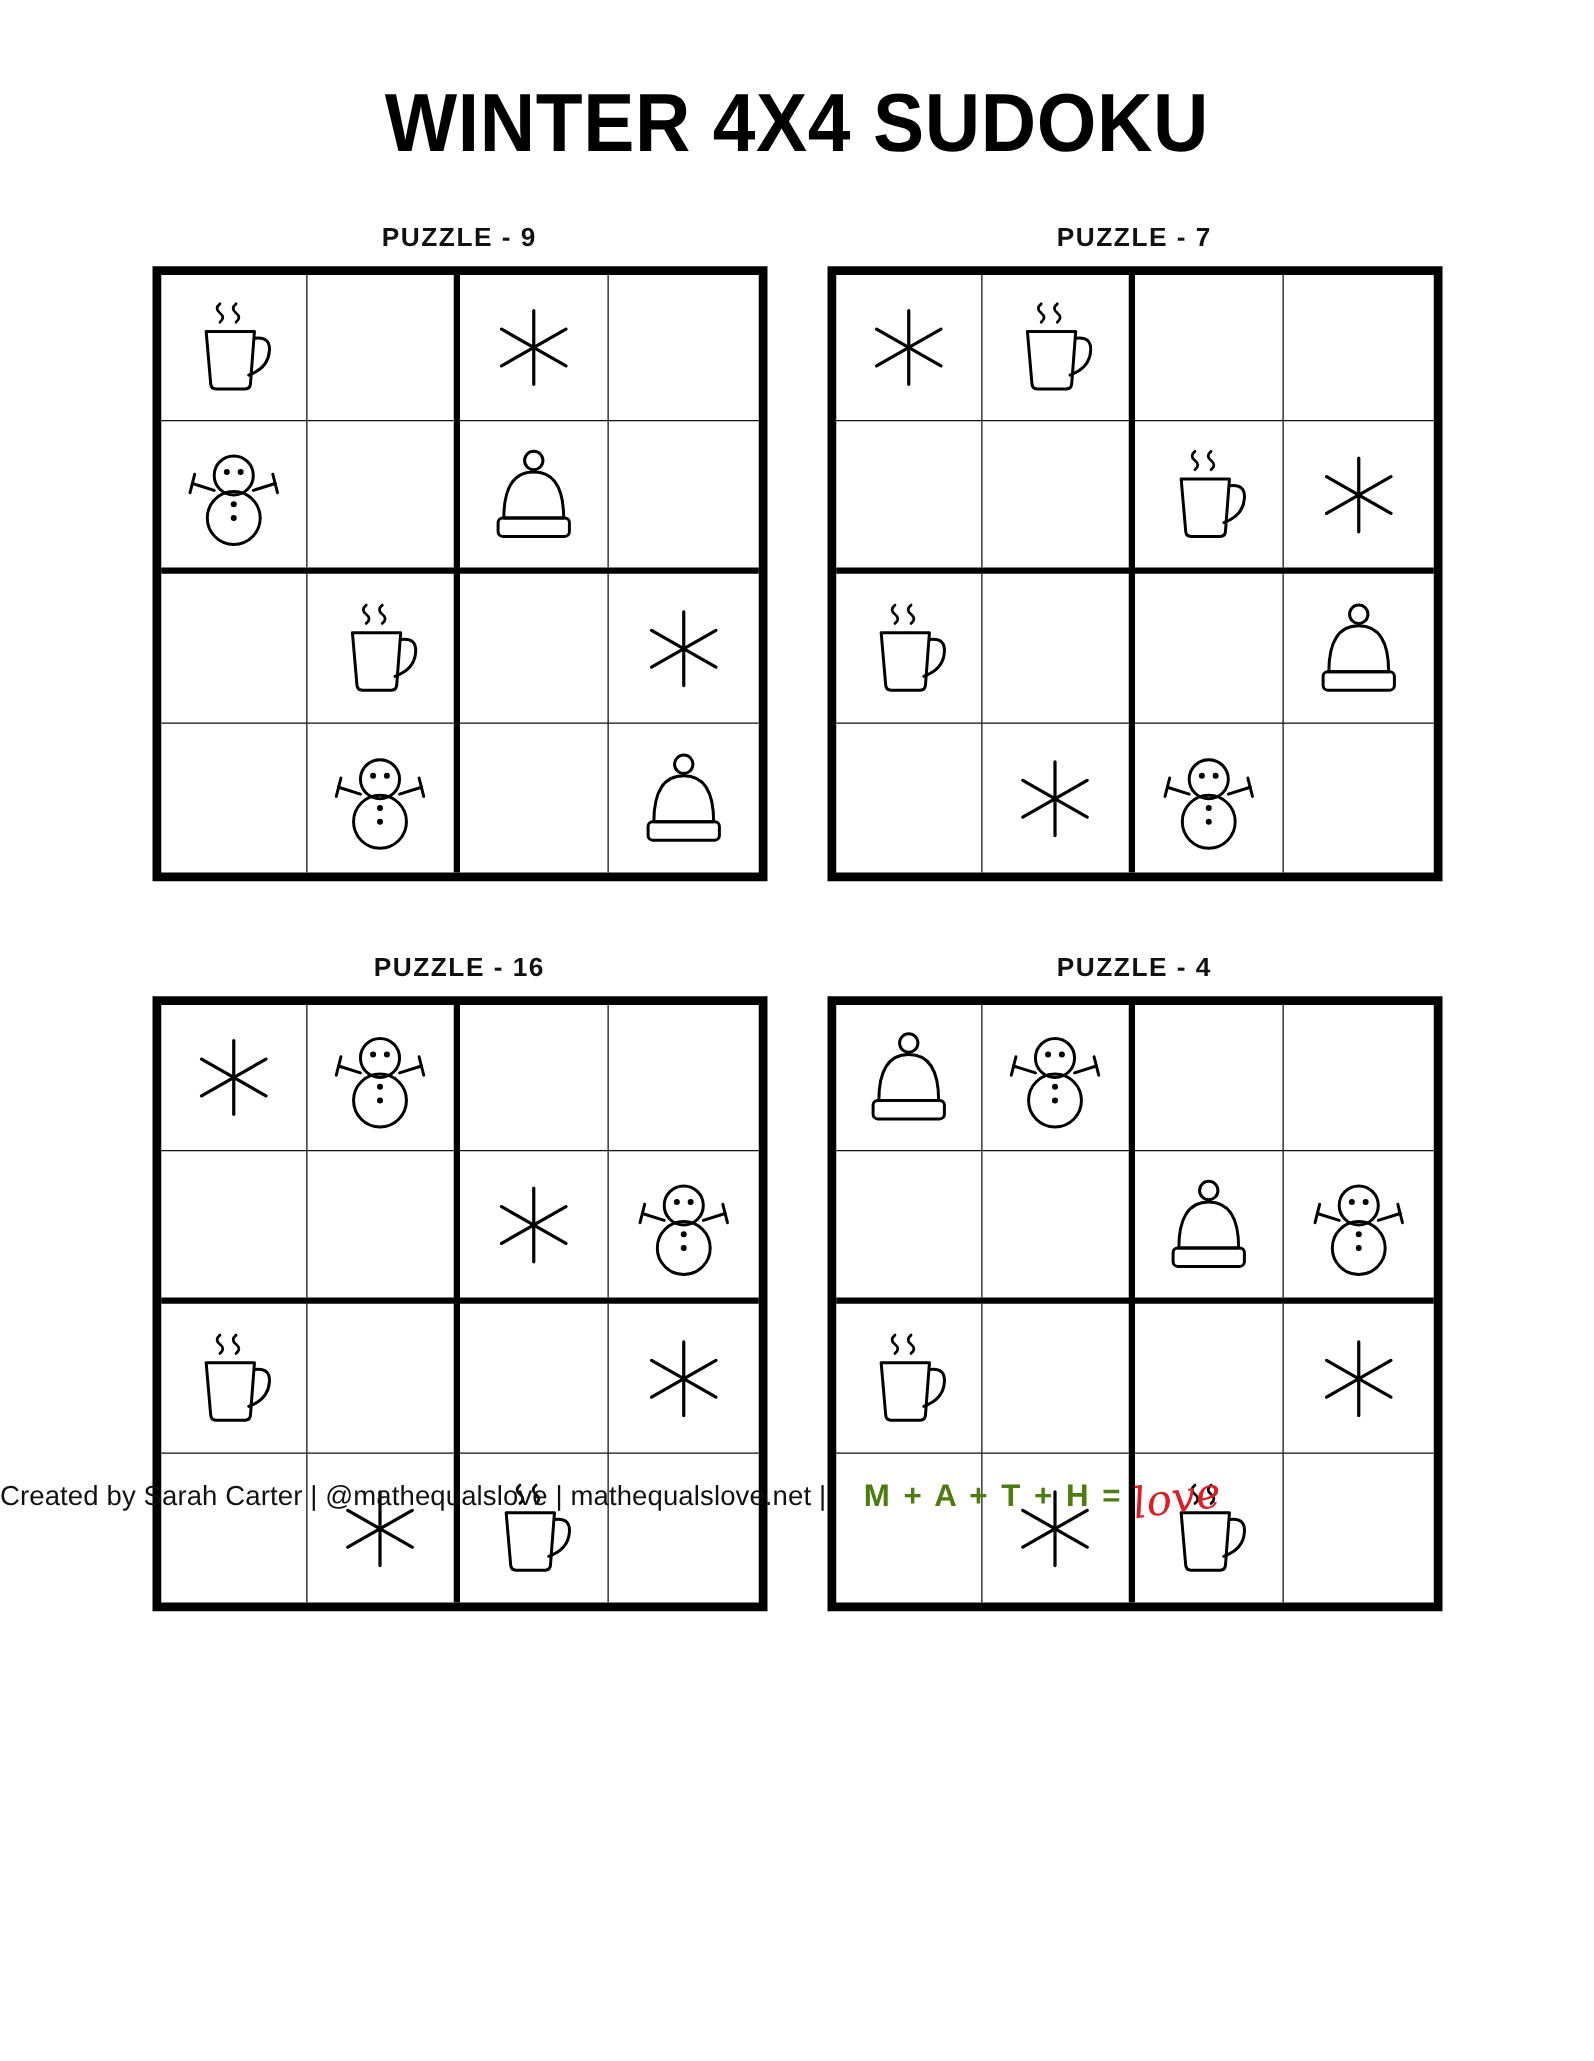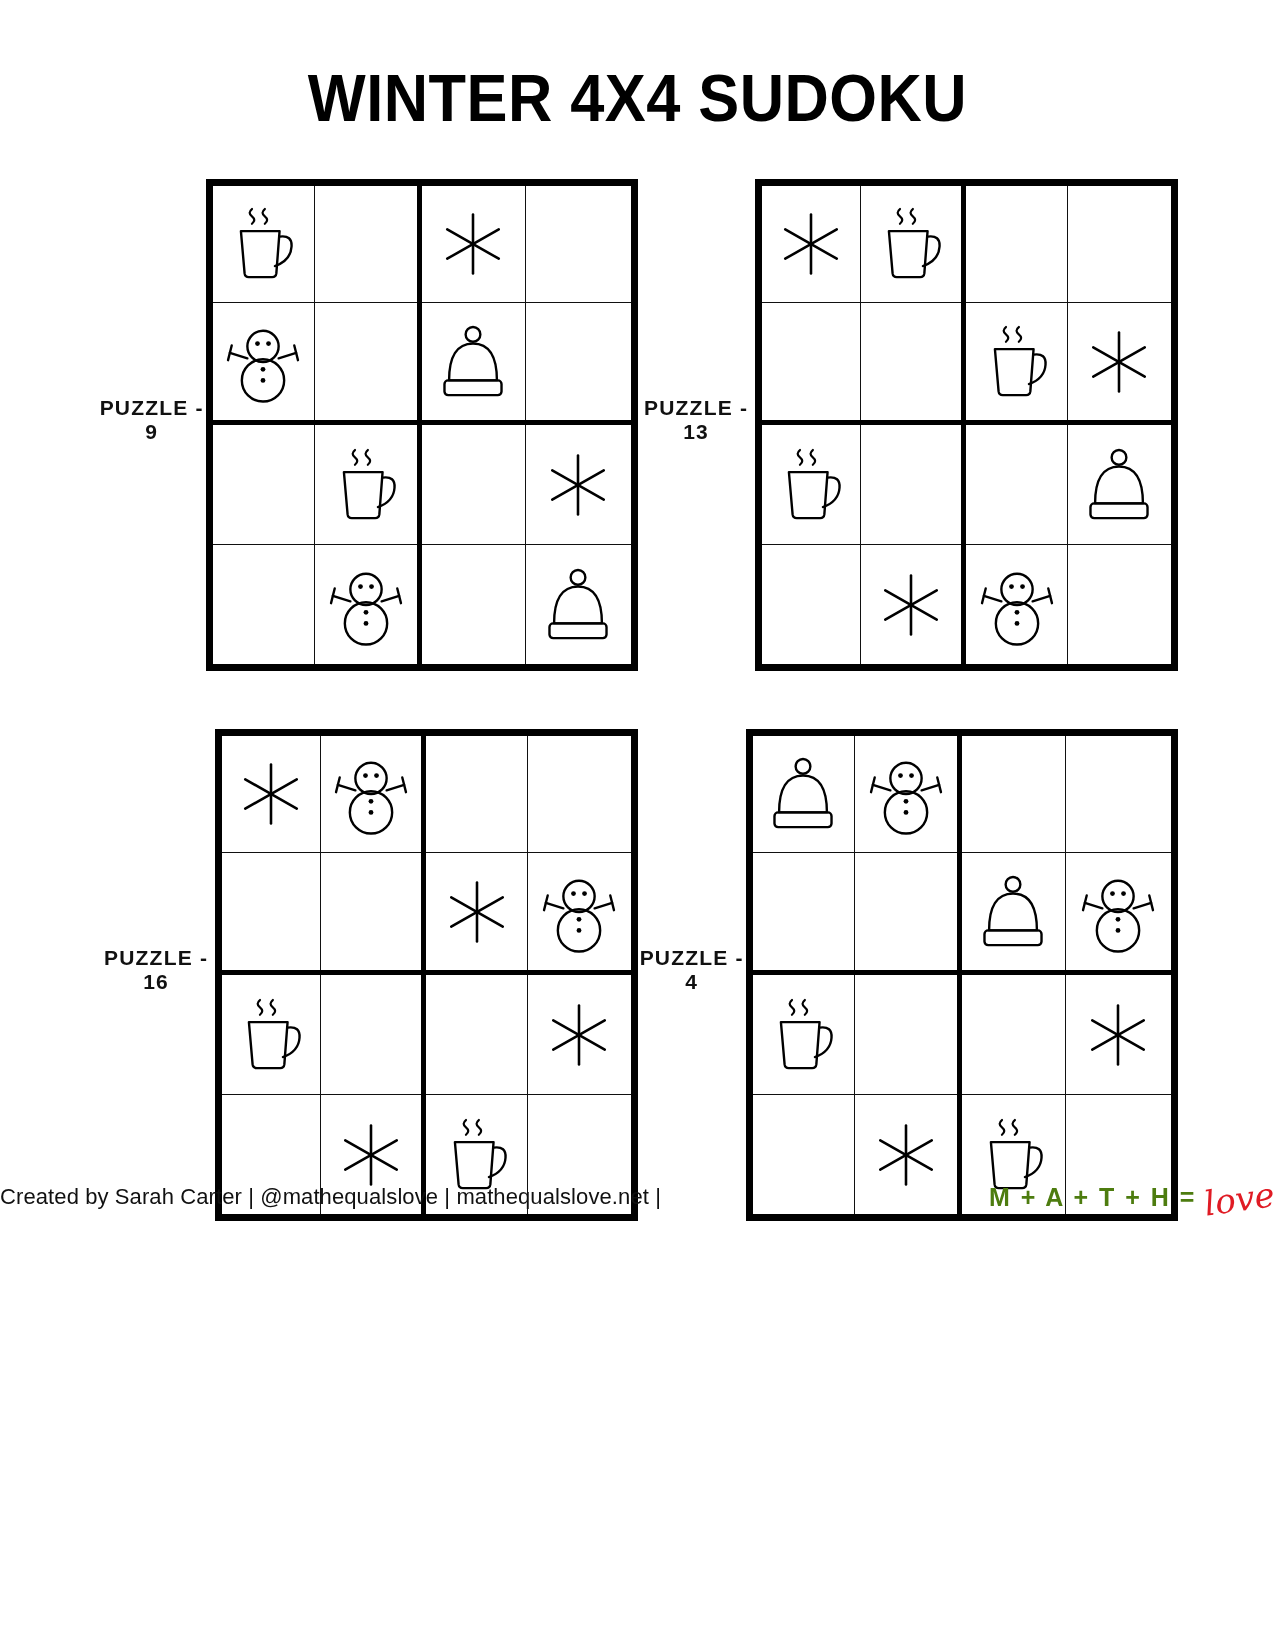--- a/index.html
+++ b/index.html
@@ -52,21 +52,21 @@
     margin-top: 46px;
     display: grid;
     grid-template-columns: 540px 540px;
     justify-content: center;
     column-gap: 0px;
     row-gap: 58px;
   }
 
   .puzzle {
     display: flex;
-    flex-direction: row;
+    flex-direction: column;
     align-items: center;
   }
 
   .puzzle-label {
     font-size: 21px;
     font-weight: bold;
     letter-spacing: 1.2px;
     color: #111111;
     margin-bottom: 10px;
     text-align: center;
@@ -111,21 +111,21 @@
   .cell svg { display: block; }
 
   
   .footer {
     position: absolute;
     left: 0;
     right: 0;
     bottom: 52px;
     display: flex;
     align-items: center;
-    justify-content: space-between;
+    justify-content: flex-start;
     gap: 16px;
   }
   .footer-text {
     font-size: 22px;
     color: #111111;
     letter-spacing: 0.1px;
     white-space: nowrap;
   }
   .logo {
     display: inline-flex;
@@ -250,21 +250,21 @@
               <svg width="92" height="92" viewBox="0 0 100 100" fill="none" stroke="#000" stroke-width="2.6" stroke-linecap="round" stroke-linejoin="round">
                 <circle cx="50" cy="20" r="8"></circle>
                 <path d="M24 70 Q24 30 50 30 Q76 30 76 70 Z"></path>
                 <rect x="19" y="70" width="62" height="16" rx="4"></rect>
               </svg>
             </div>
           </div>
         </div>
       </div>
       <div class="puzzle">
-        <div class="puzzle-label">PUZZLE - 13</div>
+        <div class="puzzle-label">PUZZLE - 7</div>
         <div class="grid">
           <div class="block b1">
             <div class="cell">
               <svg width="92" height="92" viewBox="0 0 100 100" fill="none" stroke="#000" stroke-width="2.8" stroke-linecap="round" stroke-linejoin="round">
                 <path d="M50 18 L50 82"></path>
                 <path d="M22 34 L78 66"></path>
                 <path d="M78 34 L22 66"></path>
               </svg>
             </div>
             <div class="cell c-right">

